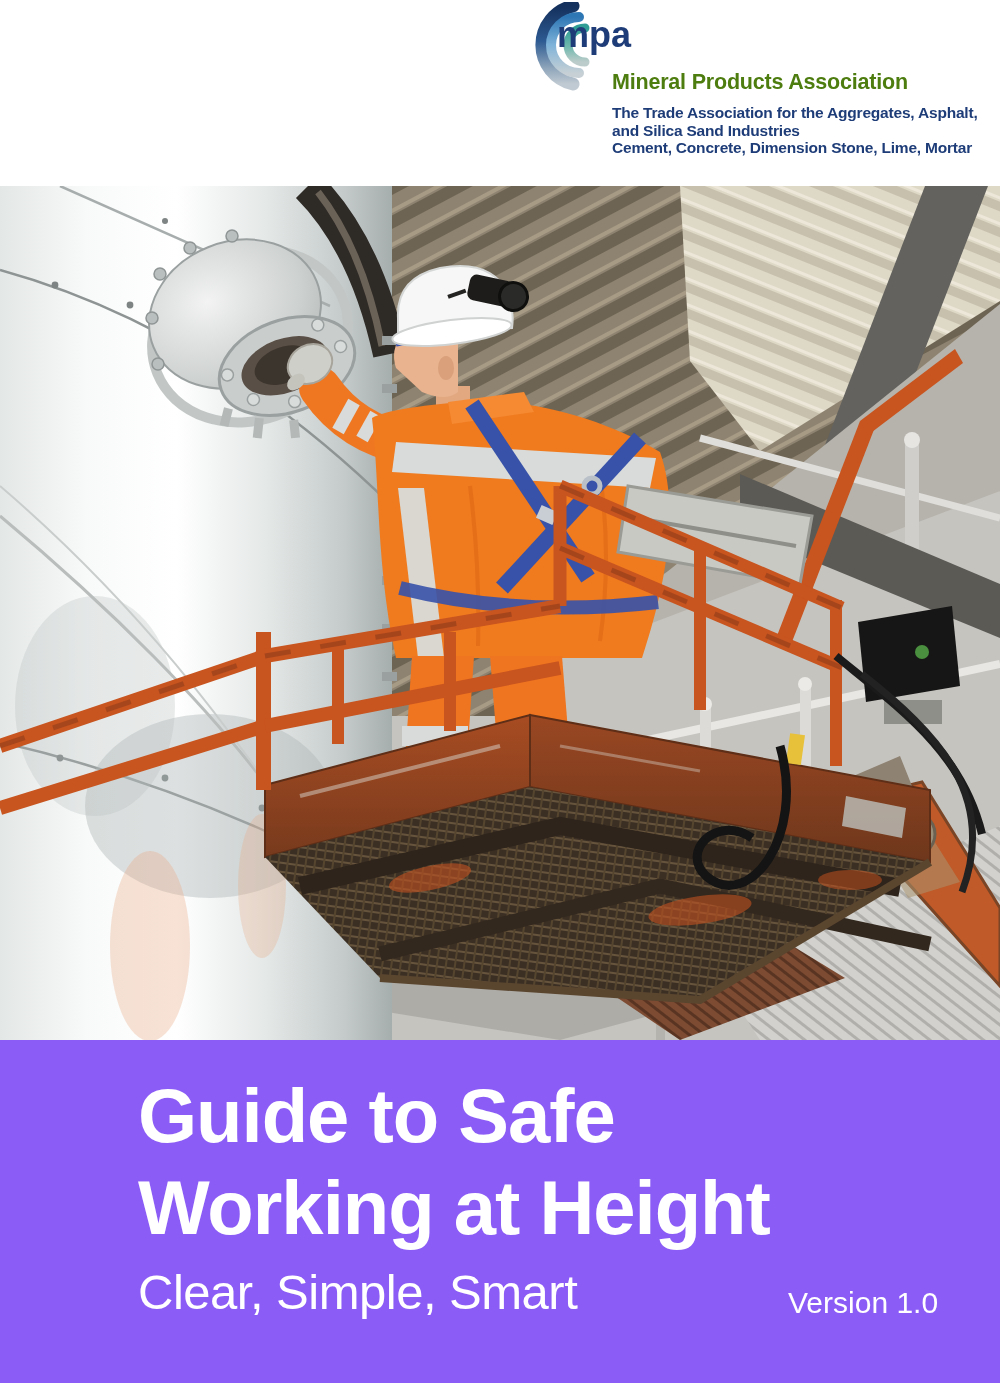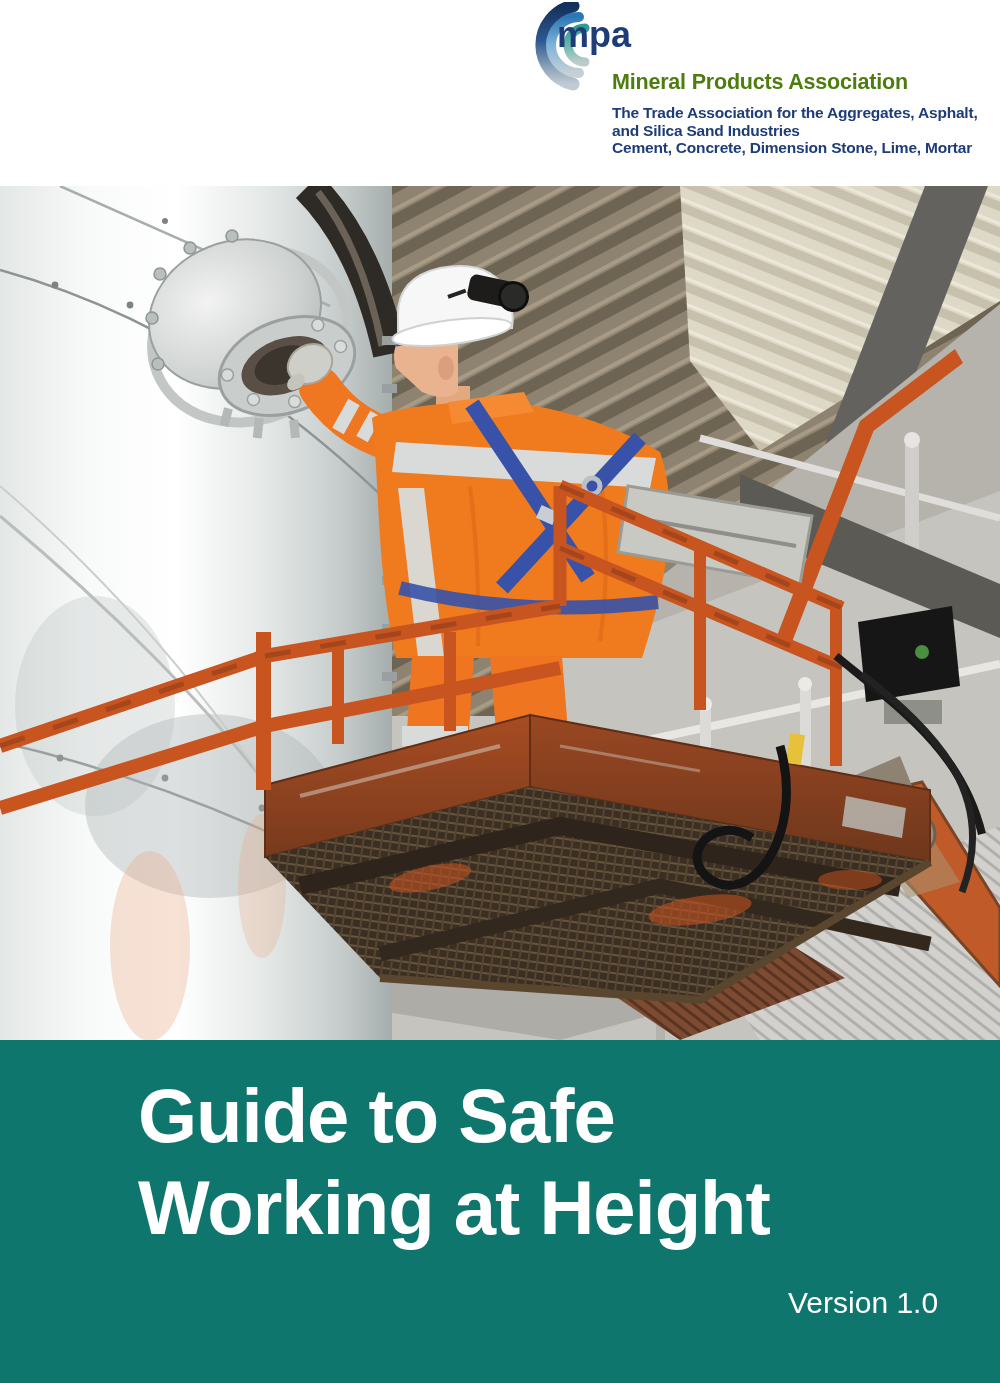--- a/index.html
+++ b/index.html
@@ -22,21 +22,21 @@
   .tagline{
     position:absolute;left:612px;top:104px;
     font-size:15.5px;font-weight:bold;color:#1e3d78;line-height:17.5px;letter-spacing:-0.2px;
   }
   
   .photo{position:absolute;left:0;top:186px;width:1000px;height:854px;overflow:hidden;}
   .photo svg{display:block;}
   
   .footer{
     position:absolute;left:0;top:1040px;width:1000px;height:343px;
-    background:#0f766e;color:#ffffff;
+    background:#8b5cf6;color:#ffffff;
   }
   .cover-title{
     position:absolute;left:138px;top:30px;
     font-size:76px;font-weight:bold;line-height:92px;letter-spacing:-1px;
   }
   .cover-subtitle{
     position:absolute;left:138px;top:224px;
     font-size:49px;font-weight:400;letter-spacing:-0.5px;
   }
   .cover-version{
@@ -346,16 +346,17 @@
         <path d="M862,488 C938,548 998,610 962,706" stroke="#222222" stroke-width="7"></path>
       </g>
     </svg>
   </div>
 
   <div class="footer">
     <div class="cover-title">
       <div>Guide to Safe</div>
       <div>Working at Height</div>
     </div>
+    <div class="cover-subtitle">Clear, Simple, Smart</div>
     <div class="cover-version">Version 1.0</div>
   </div>
 
 </div>
 
 </body></html>

